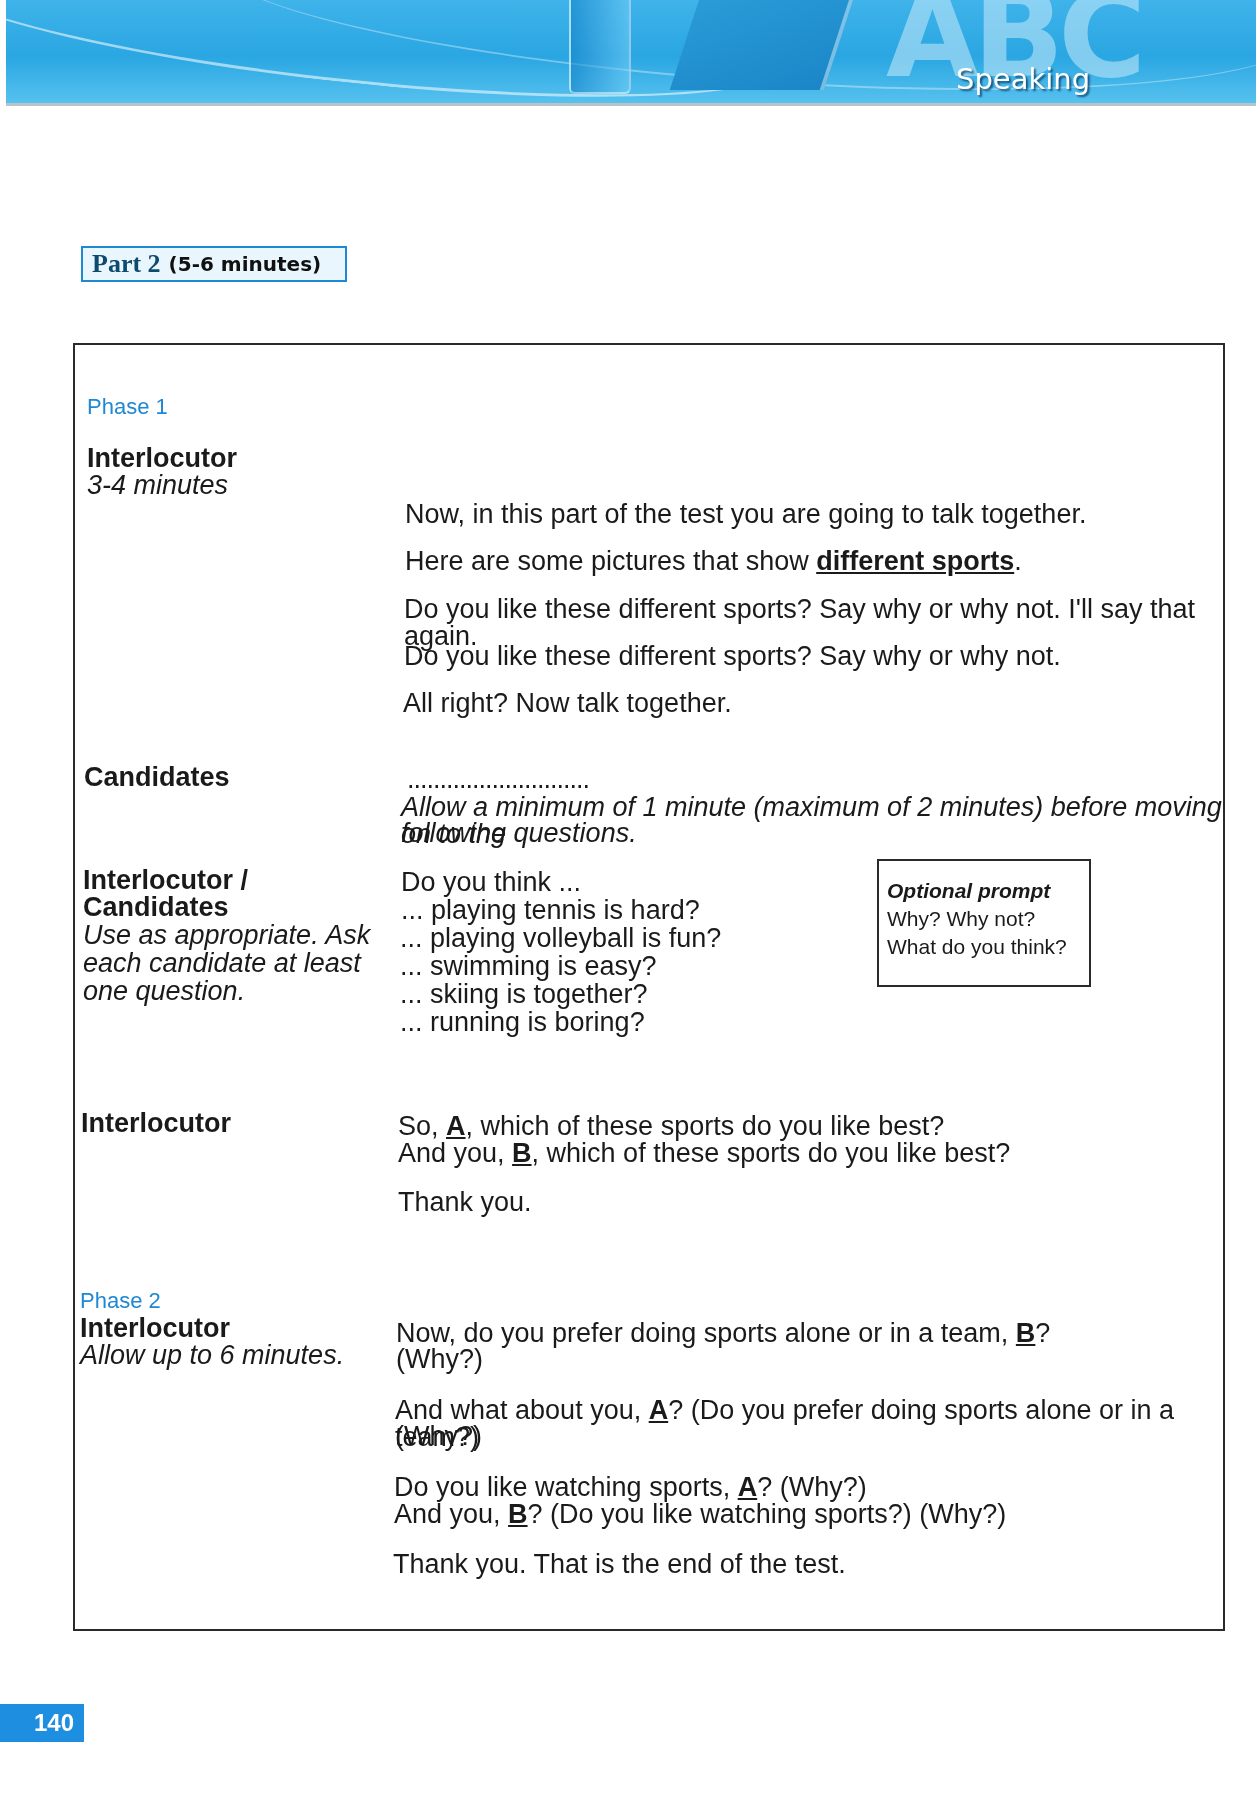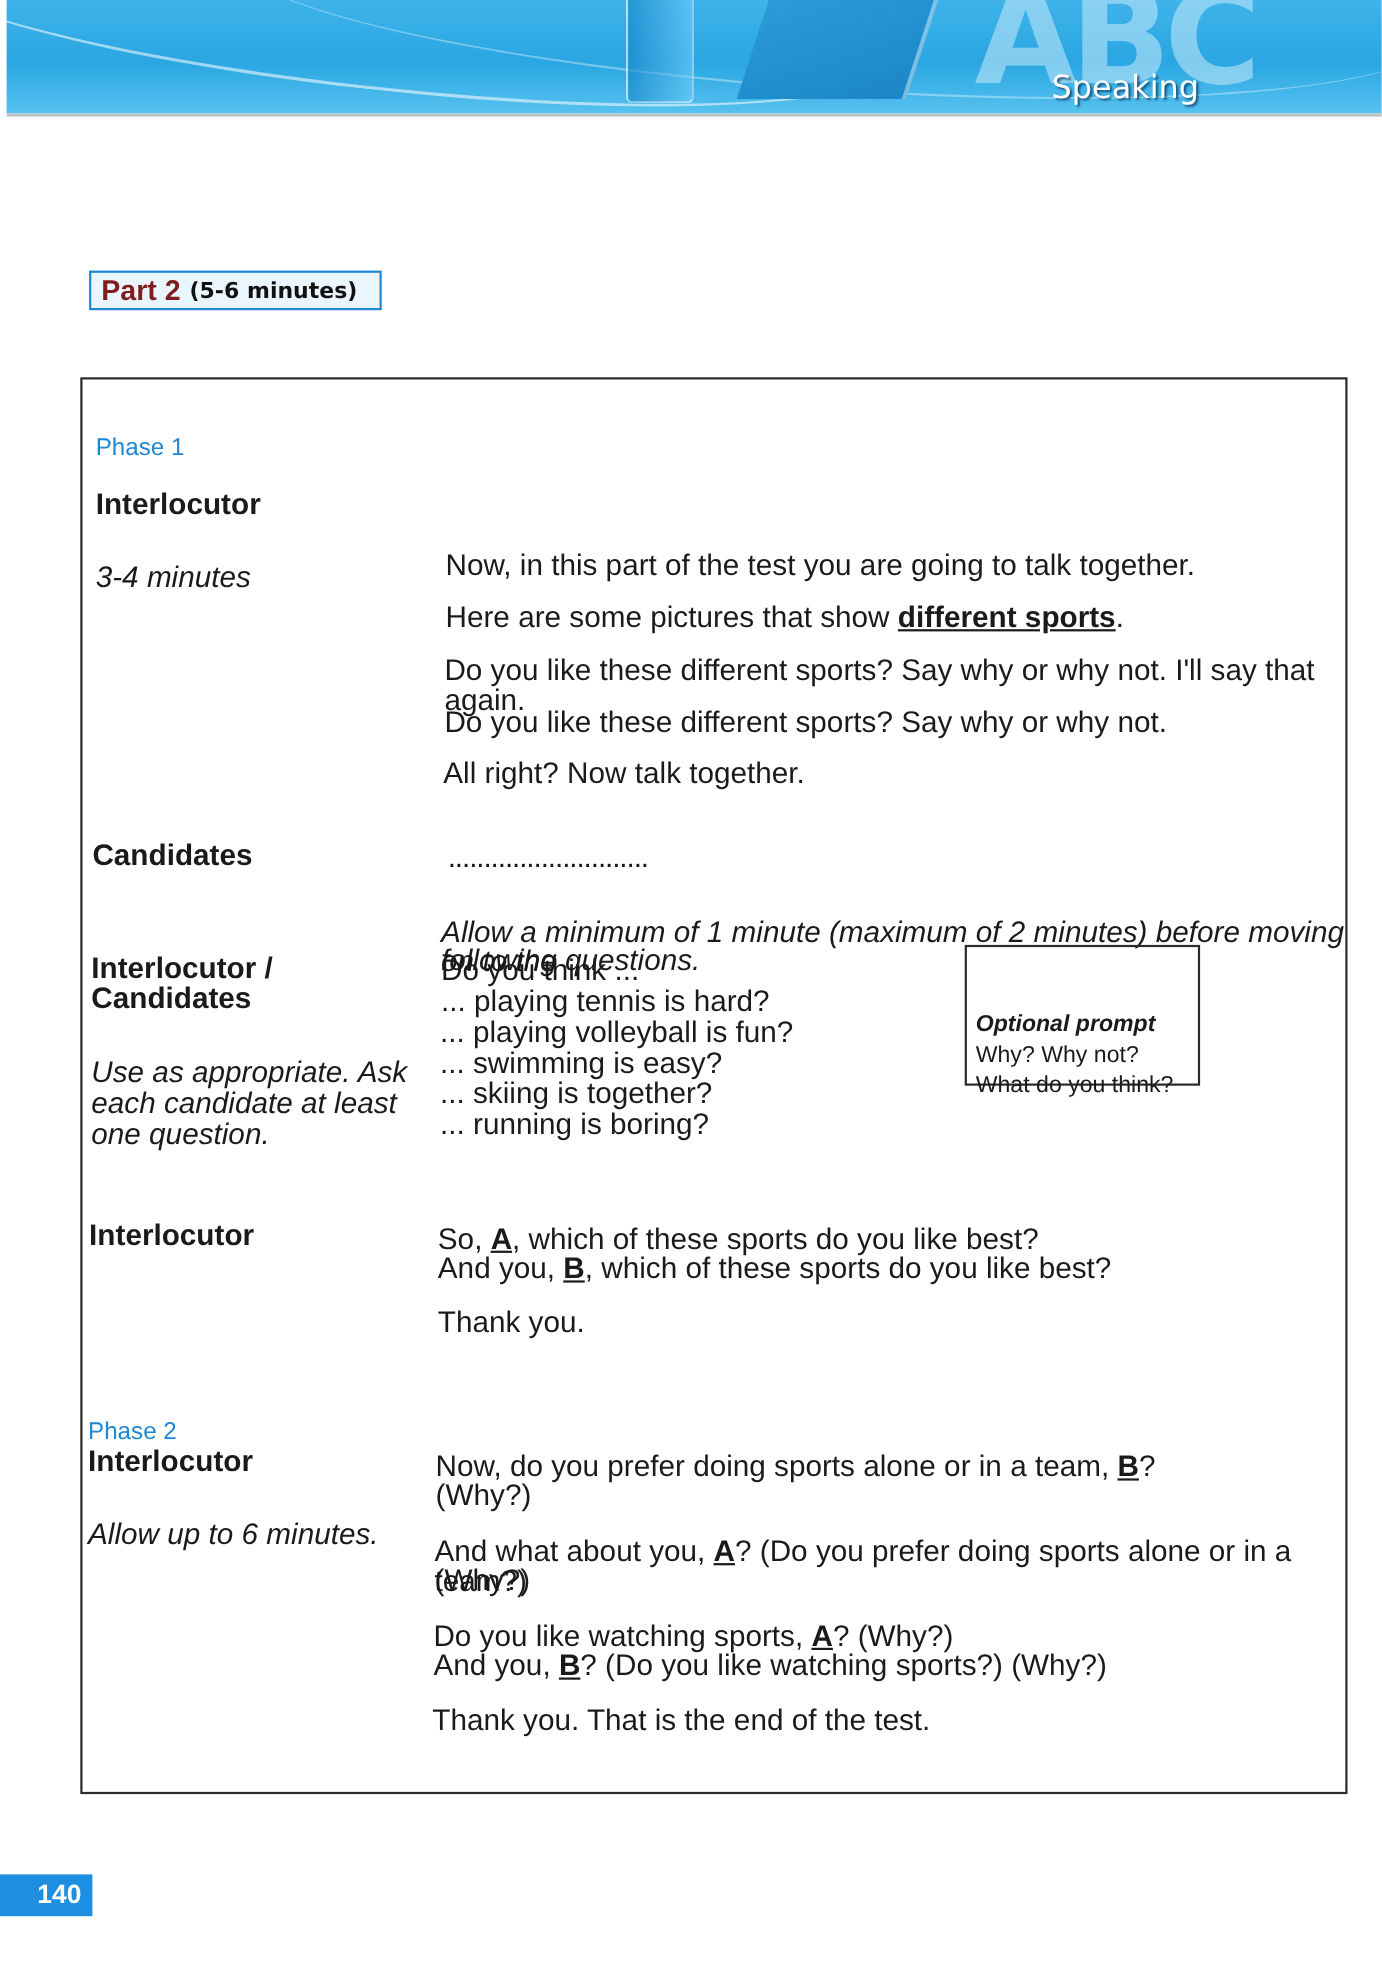--- a/index.html
+++ b/index.html
@@ -44,30 +44,30 @@
   }
   .header .section {
     position:absolute; left:950px; top:62px; font-size:29px; font-weight:normal; color:#fff;
     text-shadow:2px 2px 2px rgba(0,40,80,0.7); font-family:"DejaVu Sans", sans-serif;
   }
   .part-tag {
     position:absolute; left:81px; top:246px; width:266px; height:36px;
     border:2px solid #1e88d2; background:#eaf6fd; box-sizing:border-box;
     display:flex; align-items:center; padding-left:9px; gap:8px;
   }
-  .part-tag .part { color:#7f1d1d; font-weight:bold; font-size:26px; font-family:Liberation Sans, sans-serif; }
+  .part-tag .part { color:#0c4a6e; font-weight:bold; font-size:26px; font-family:Liberation Serif, serif; }
   .part-tag .dur { color:#111; font-weight:bold; font-size:20px; font-family:"DejaVu Sans", sans-serif; }
   .box {
     position:absolute; left:73px; top:343px; width:1152px; height:1288px;
     border:2px solid #2a2a2a; box-sizing:border-box;
   }
   .abs { position:absolute; font-size:27px; line-height:27px; }
   .phase { color:#1e88d2; font-weight:normal; font-size:22px; }
   .role { font-weight:bold; }
-  .ital { font-style:italic;margin-top:40px; }
+  .ital { font-style:italic; }
   .prompt-box {
     position:absolute; left:877px; top:859px; width:214px; height:128px;
     border:2px solid #2a2a2a; box-sizing:border-box; padding:16px 8px;
     font-size:21px; line-height:28px;
   }
   .page-num {
     position:absolute; left:0; top:1704px; width:84px; height:38px;
     background:#1e8fe0; color:#fff; font-weight:bold; font-size:24px;
     display:flex; align-items:center; justify-content:flex-end; padding-right:10px; box-sizing:border-box;
   }

